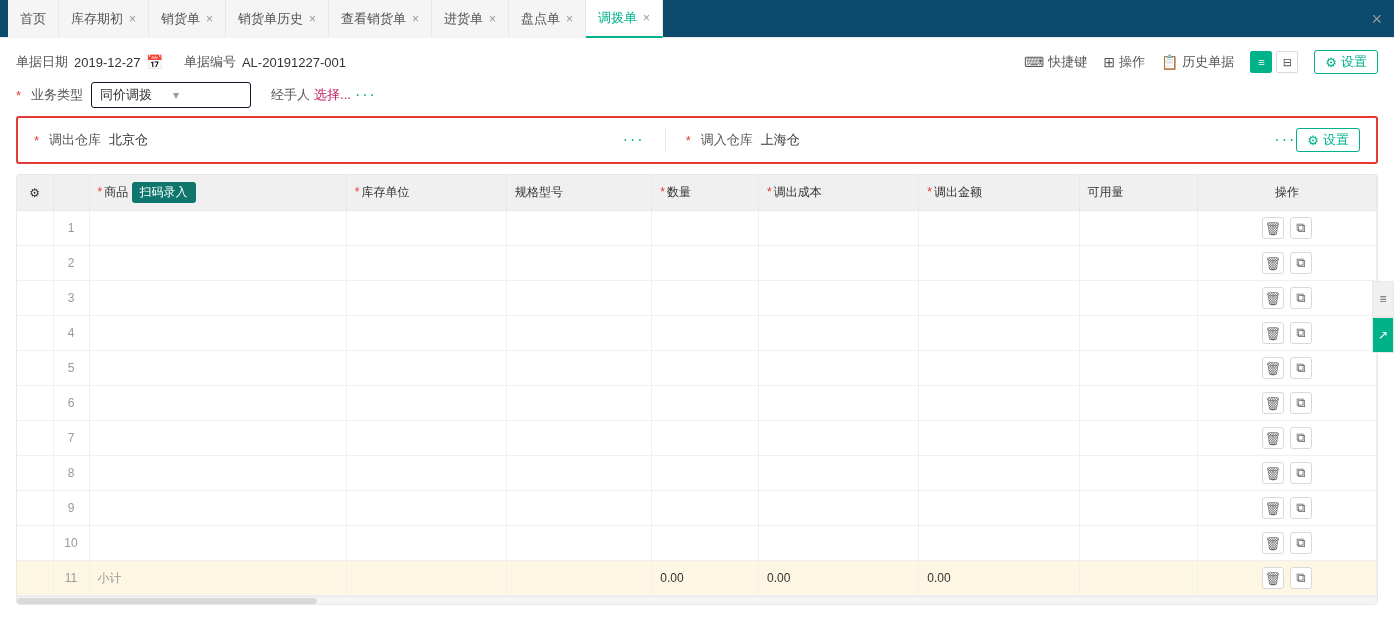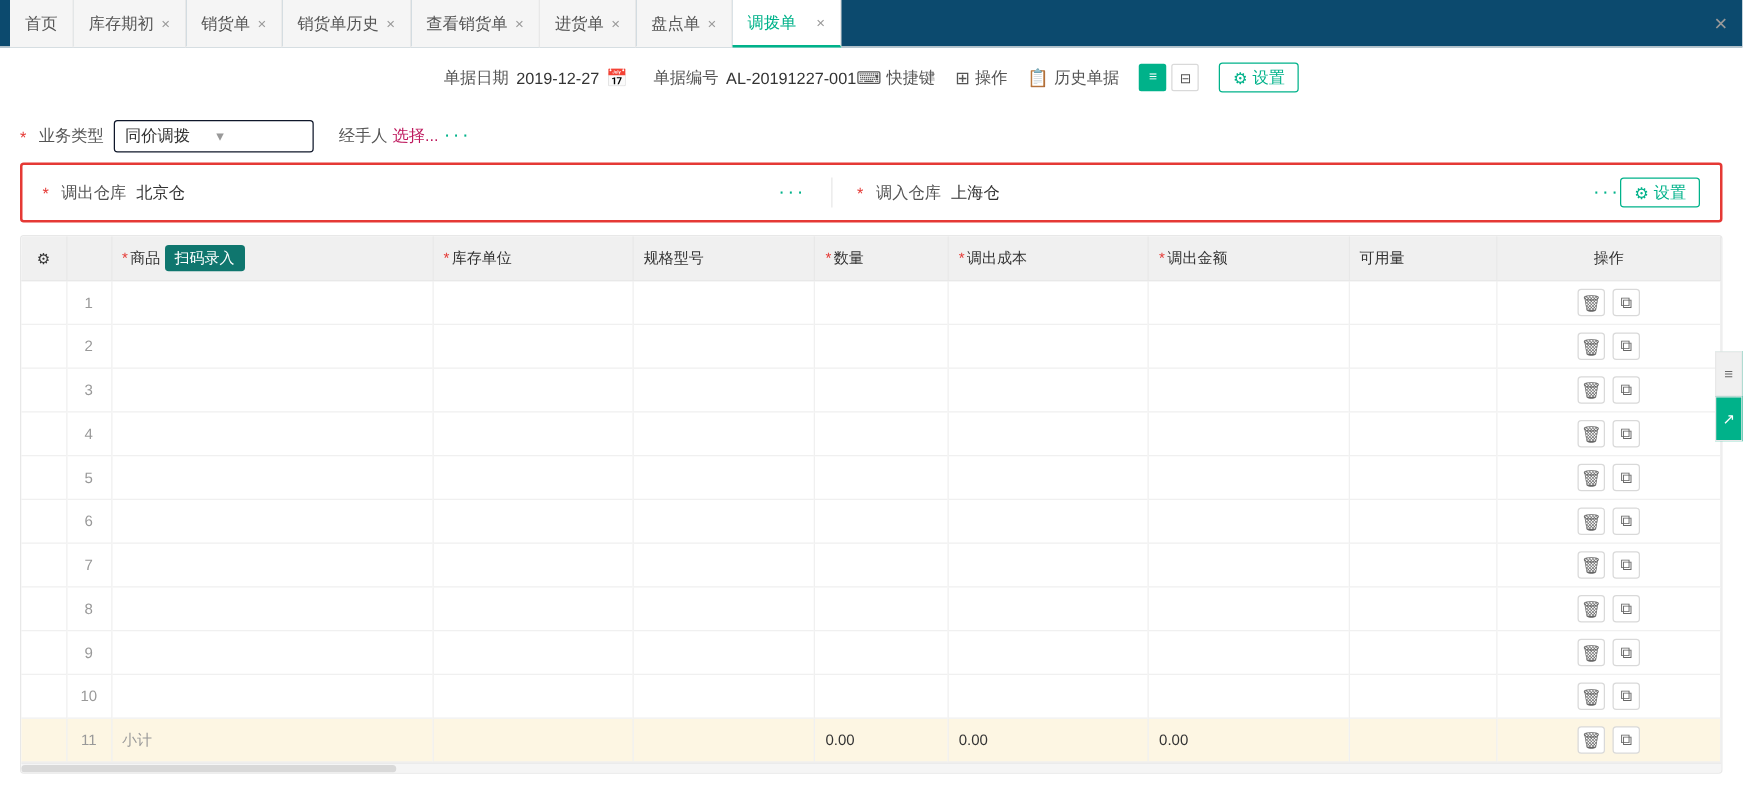--- a/index.html
+++ b/index.html
@@ -24,41 +24,40 @@
       border-right: 1px solid #e8e8e8;
       white-space: nowrap;
       background: #f5f5f5;
     }
     .tab-item:first-child { border-left: none; }
     .tab-item.active {
       background: #fff;
       color: #00b28a;
       border-bottom: 2px solid #00b28a;
       font-weight: 500;
-      gap: 10px;
     }
     .tab-item .close-btn {
       margin-left: 6px; font-size: 12px; color: #999; cursor: pointer;
     }
     .tab-close-global {
       position: absolute; right: 12px; top: 50%; transform: translateY(-50%);
       font-size: 18px; color: #999; cursor: pointer;
     }
 
     
     .main-content {
       padding: 12px 16px;
       height: calc(634px - 38px);
       overflow: hidden;
     }
 
     
     .form-header {
-      display: flex; align-items: center; justify-content: center;
-      margin-bottom: 22px;
+      display: flex; align-items: center; justify-content: space-between;
+      margin-bottom: 8px;
     }
     .form-header-left {
       display: flex; align-items: center; gap: 20px;
     }
     .form-field {
       display: flex; align-items: center; gap: 6px;
     }
     .form-label { color: #555; font-size: 13px; }
     .form-value { color: #333; font-size: 13px; }
     .field-icon { color: #00b28a; cursor: pointer; font-size: 14px; }

